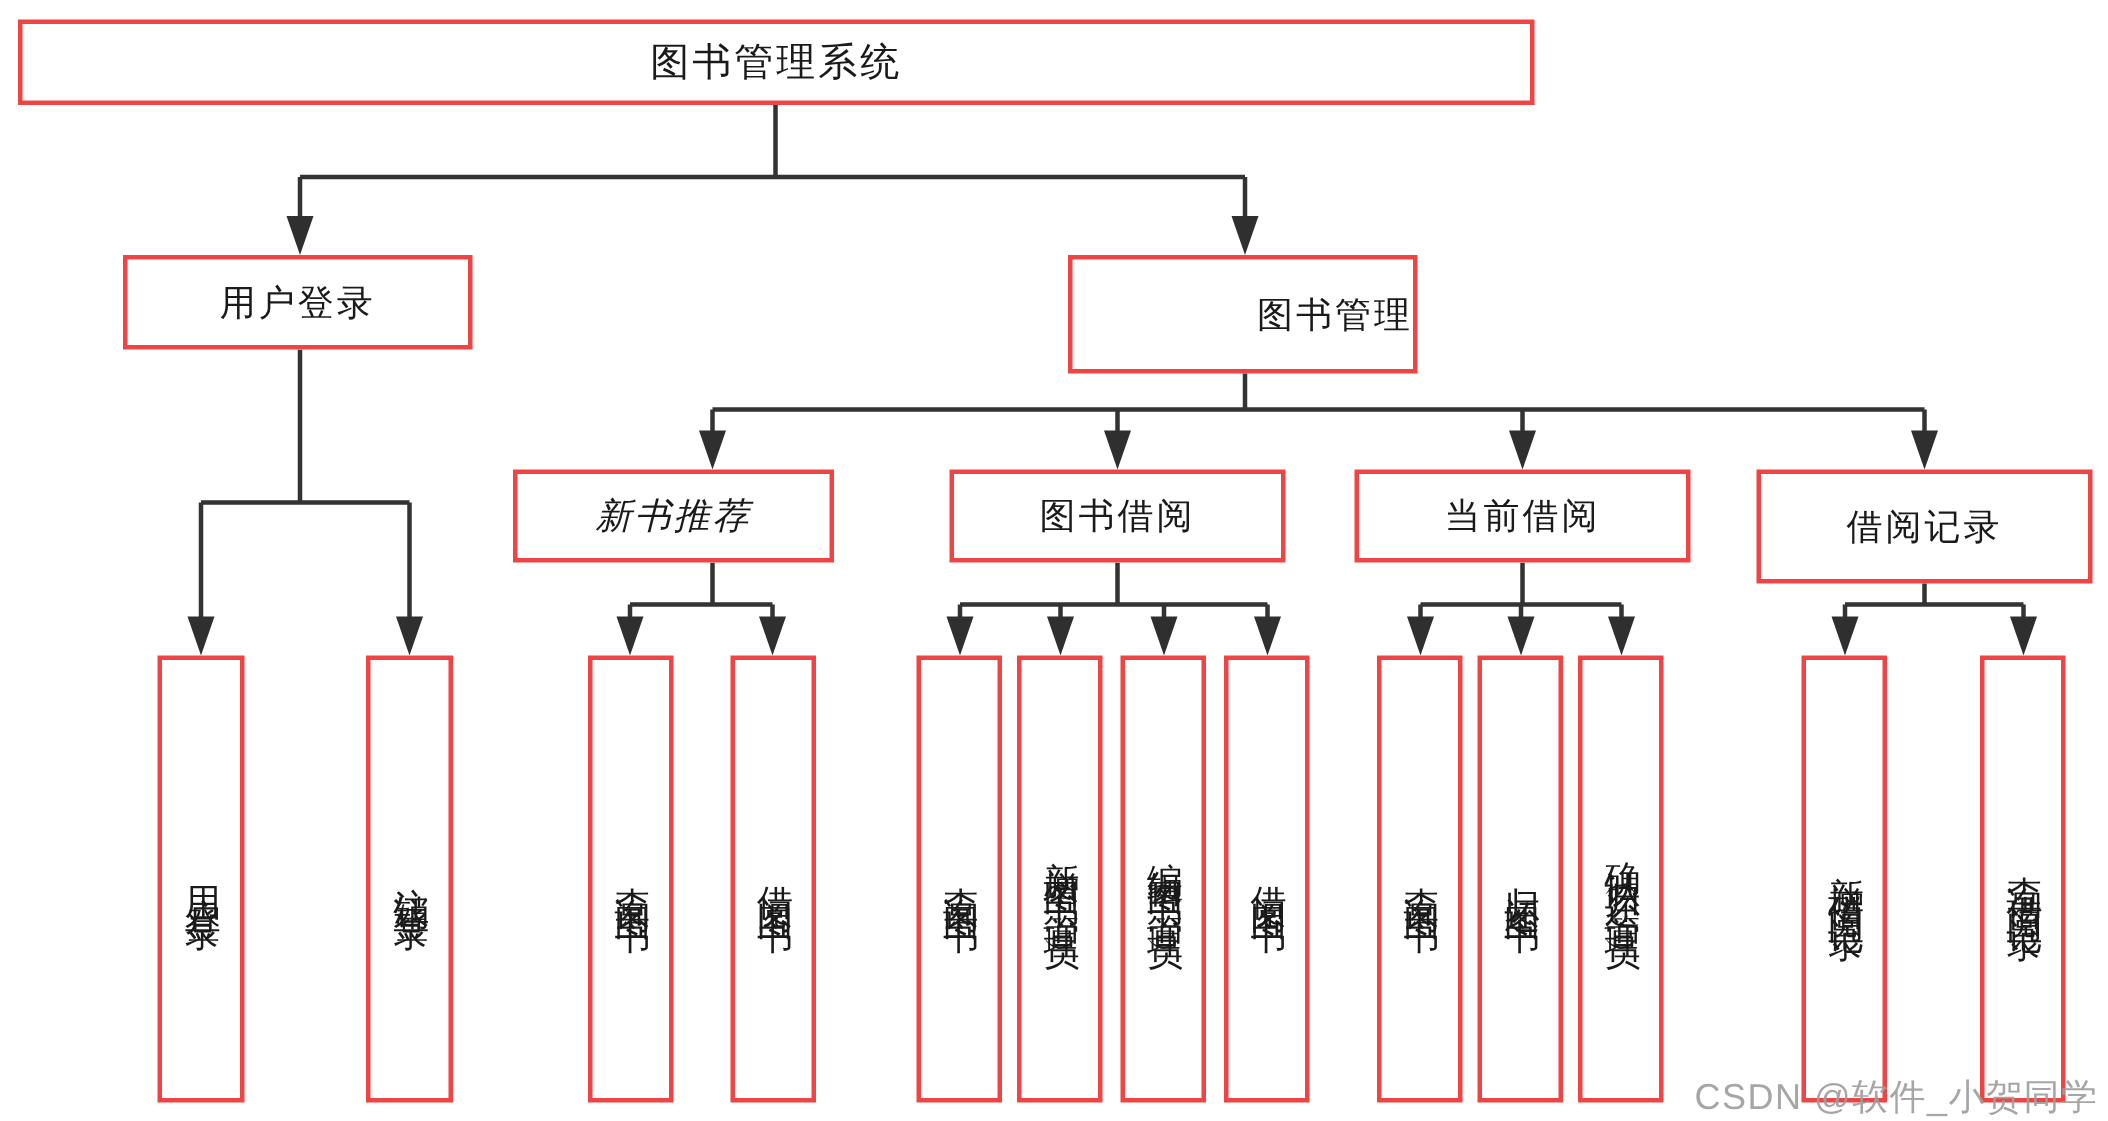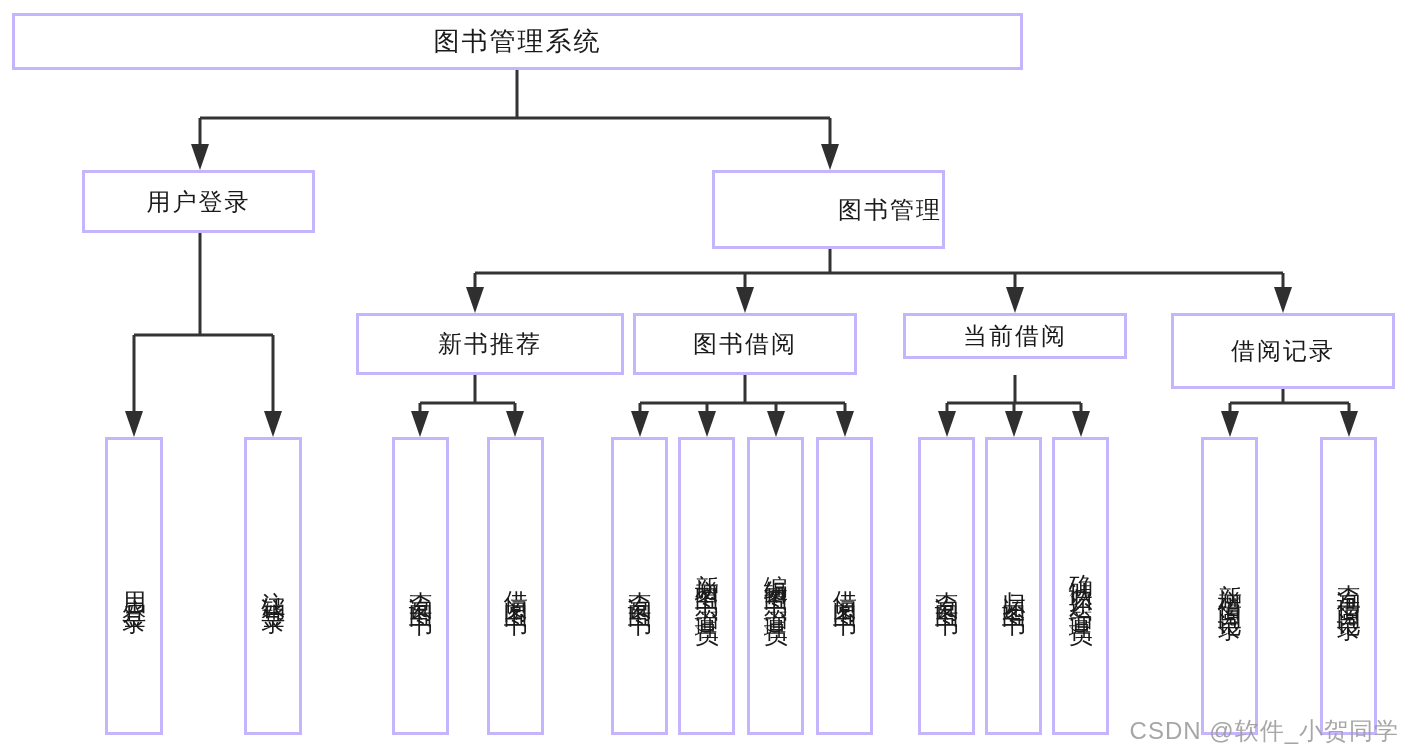--- a/index.html
+++ b/index.html
@@ -8,21 +8,21 @@
     position: relative;
     width: 1405px;
     height: 747px;
     background: #ffffff;
     font-family: "Liberation Sans", "DejaVu Sans", sans-serif;
     overflow: hidden;
   }
   .connectors { position: absolute; left: 0; top: 0; width: 1405px; height: 747px; }
   .box {
     position: absolute;
-    border: 3px solid #c4b5fd;
+    border: 3px solid #ef4444;
     background: #ffffff;
     display: flex;
     align-items: center;
     justify-content: center;
     color: #1a1a1a;
     z-index: 2;
   }
   .box.h span { font-size: 24px; letter-spacing: 2px; white-space: nowrap; }
   .box.root span { font-size: 26px; letter-spacing: 2px; }
   .box.v .vlabel {
@@ -86,27 +86,27 @@
     <span>图书管理系统</span>
   </div>
 
   <div class="box h" style="left:82px; top:170px; width:233px; height:63px;">
     <span>用户登录</span>
   </div>
   <div class="box h" style="left:712px; top:170px; width:233px; height:79px;justify-content:flex-end;">
     <span>图书管理</span>
   </div>
 
-  <div class="box h" style="left:356px; top:313px; width:268px; height:62px;">
+  <div class="box h" style="left:342px; top:313px; width:214px; height:62px;font-style:italic;">
     <span>新书推荐</span>
   </div>
   <div class="box h" style="left:633px; top:313px; width:224px; height:62px;">
     <span>图书借阅</span>
   </div>
-  <div class="box h" style="left:903px; top:313px; width:224px; height:46px;">
+  <div class="box h" style="left:903px; top:313px; width:224px; height:62px;">
     <span>当前借阅</span>
   </div>
   <div class="box h" style="left:1171px; top:313px; width:224px; height:76px;">
     <span>借阅记录</span>
   </div>
 
   <div class="box v" style="left:105px; top:437px; width:58px; height:298px;">
     <span class="vlabel">用户登录</span>
   </div>
   <div class="box v" style="left:244px; top:437px; width:58px; height:298px;">

